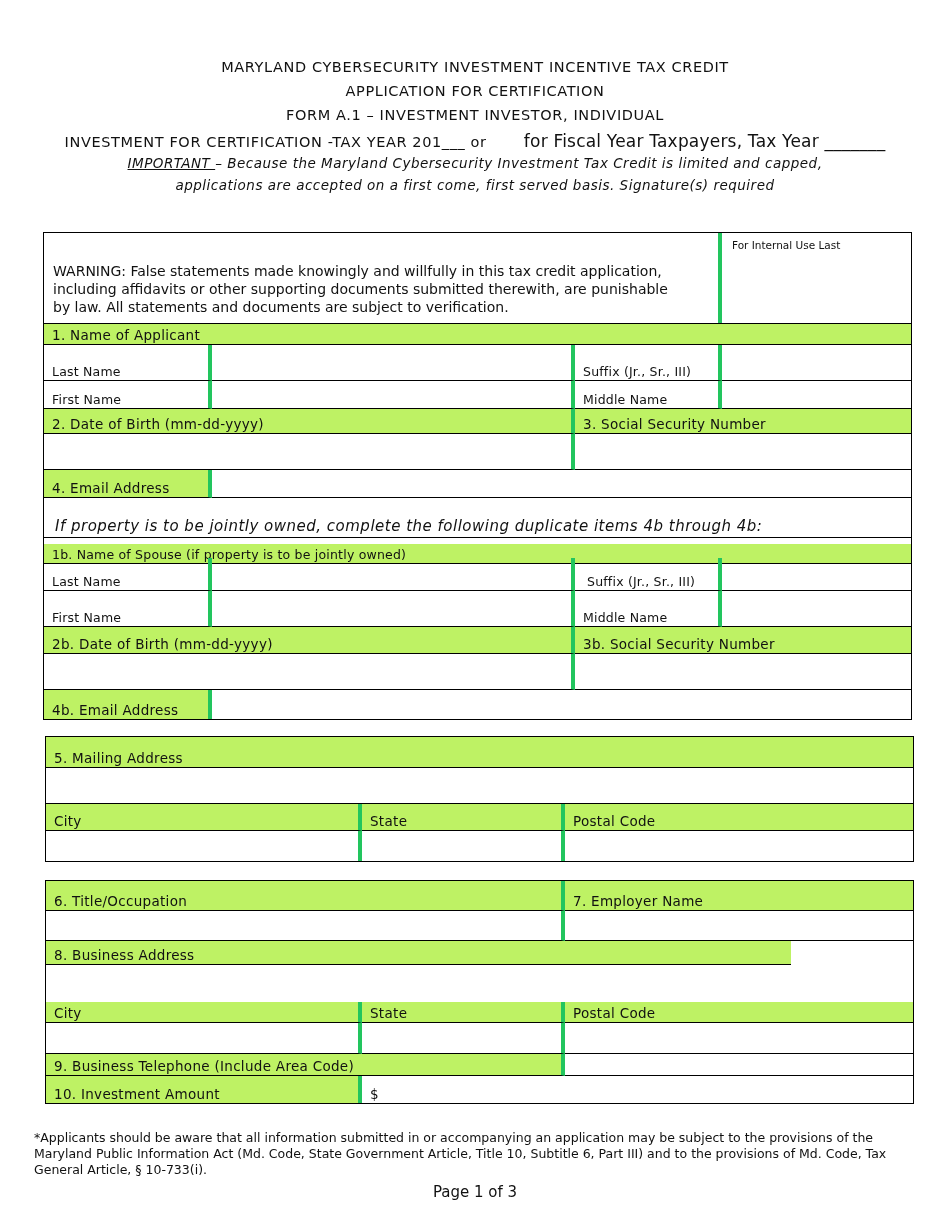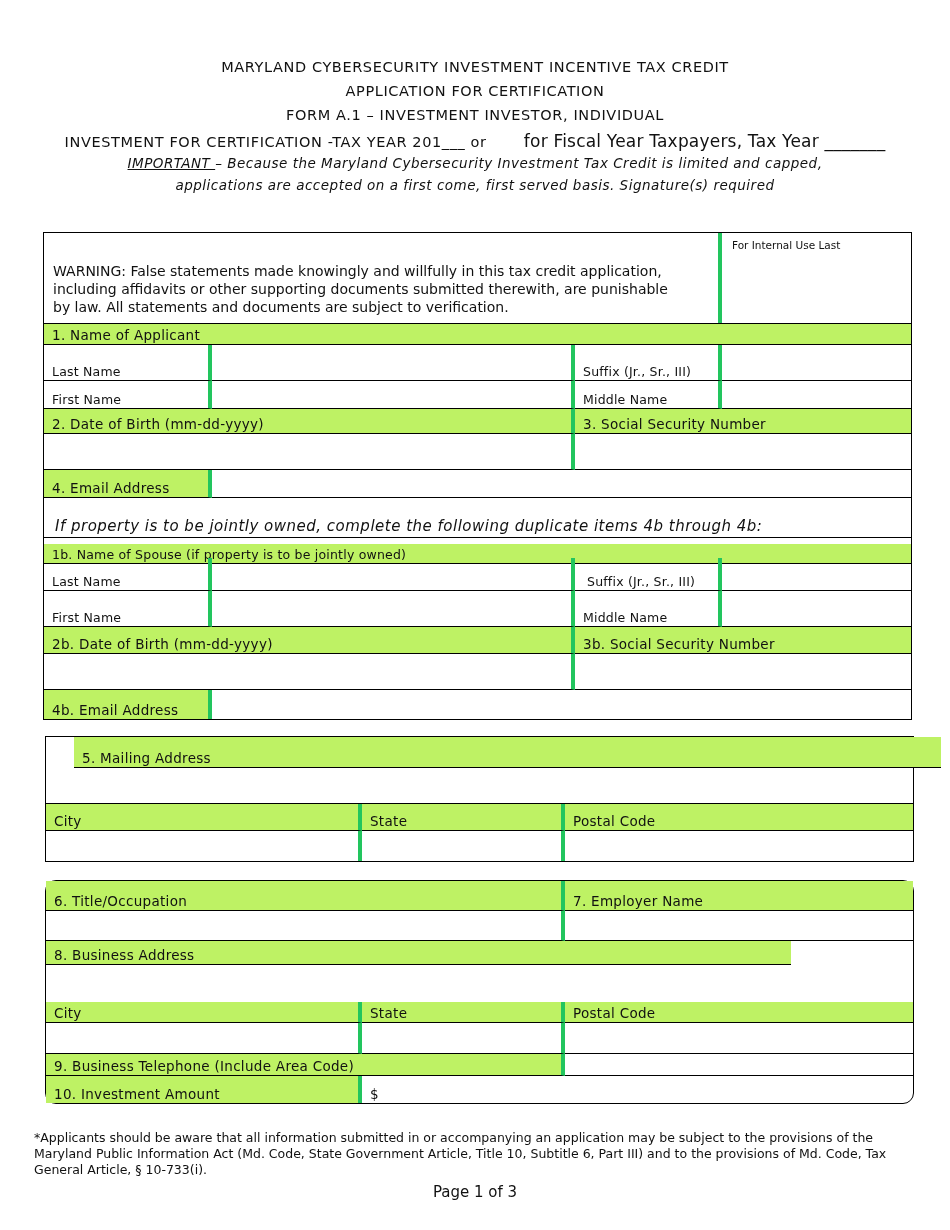--- a/index.html
+++ b/index.html
@@ -139,21 +139,21 @@
 
   <div class="cell y" style="left:0; top:457px; width:168px; height:29px; border-bottom:none;">
     <span class="lbl">4b. Email Address</span>
   </div>
   <div class="cell" style="left:168px; top:457px; width:699px; height:29px; border-right:none; border-bottom:none;">
       <input class="fld" style="">
     </div>
 </div>
 
 <div class="box" style="left:45px; top:736px; width:869px; height:126px;">
-  <div class="cell y" style="left:0; top:0; width:867px; height:31px; border-right:none;margin-left:28px;">
+  <div class="cell y" style="left:0; top:0; width:867px; height:31px; border-right:none;">
     <span class="lbl">5. Mailing Address</span>
   </div>
   <div class="cell" style="left:0; top:31px; width:867px; height:36px; border-right:none;">
       <input class="fld" style="">
     </div>
   <div class="cell y" style="left:0; top:67px; width:316px; height:27px;">
     <span class="lbl">City</span>
   </div>
   <div class="cell y" style="left:316px; top:67px; width:203px; height:27px;">
     <span class="lbl">State</span>
@@ -165,21 +165,21 @@
       <input class="fld" style="">
     </div>
   <div class="cell" style="left:316px; top:94px; width:203px; height:30px; border-bottom:none;">
       <input class="fld" style="">
     </div>
   <div class="cell" style="left:519px; top:94px; width:348px; height:30px; border-right:none; border-bottom:none;">
       <input class="fld" style="">
     </div>
 </div>
 
-<div class="box" style="left:45px; top:880px; width:869px; height:224px;border-radius:11px;">
+<div class="box" style="left:45px; top:880px; width:869px; height:224px;">
   <div class="cell y" style="left:0; top:0; width:519px; height:30px;">
     <span class="lbl">6. Title/Occupation</span>
   </div>
   <div class="cell y" style="left:519px; top:0; width:348px; height:30px; border-right:none;">
     <span class="lbl">7. Employer Name</span>
   </div>
   <div class="cell" style="left:0; top:30px; width:519px; height:30px;">
       <input class="fld" style="">
     </div>
   <div class="cell" style="left:519px; top:30px; width:348px; height:30px; border-right:none;">

